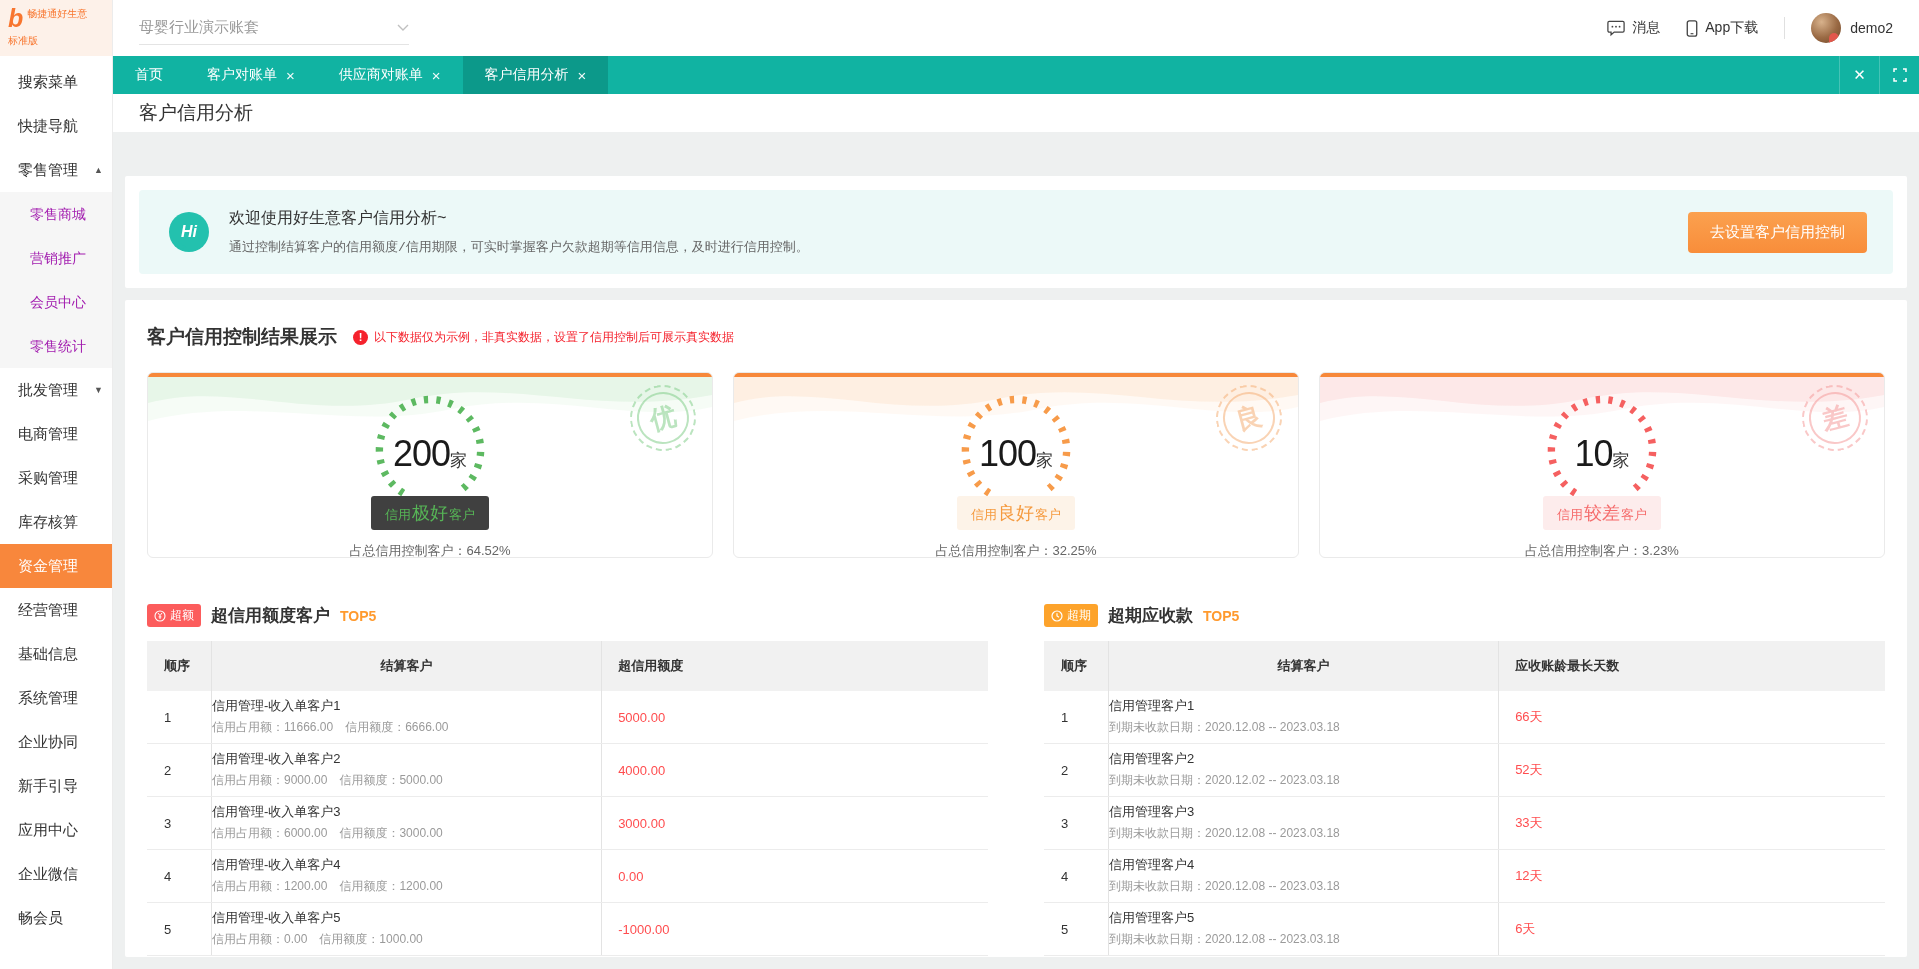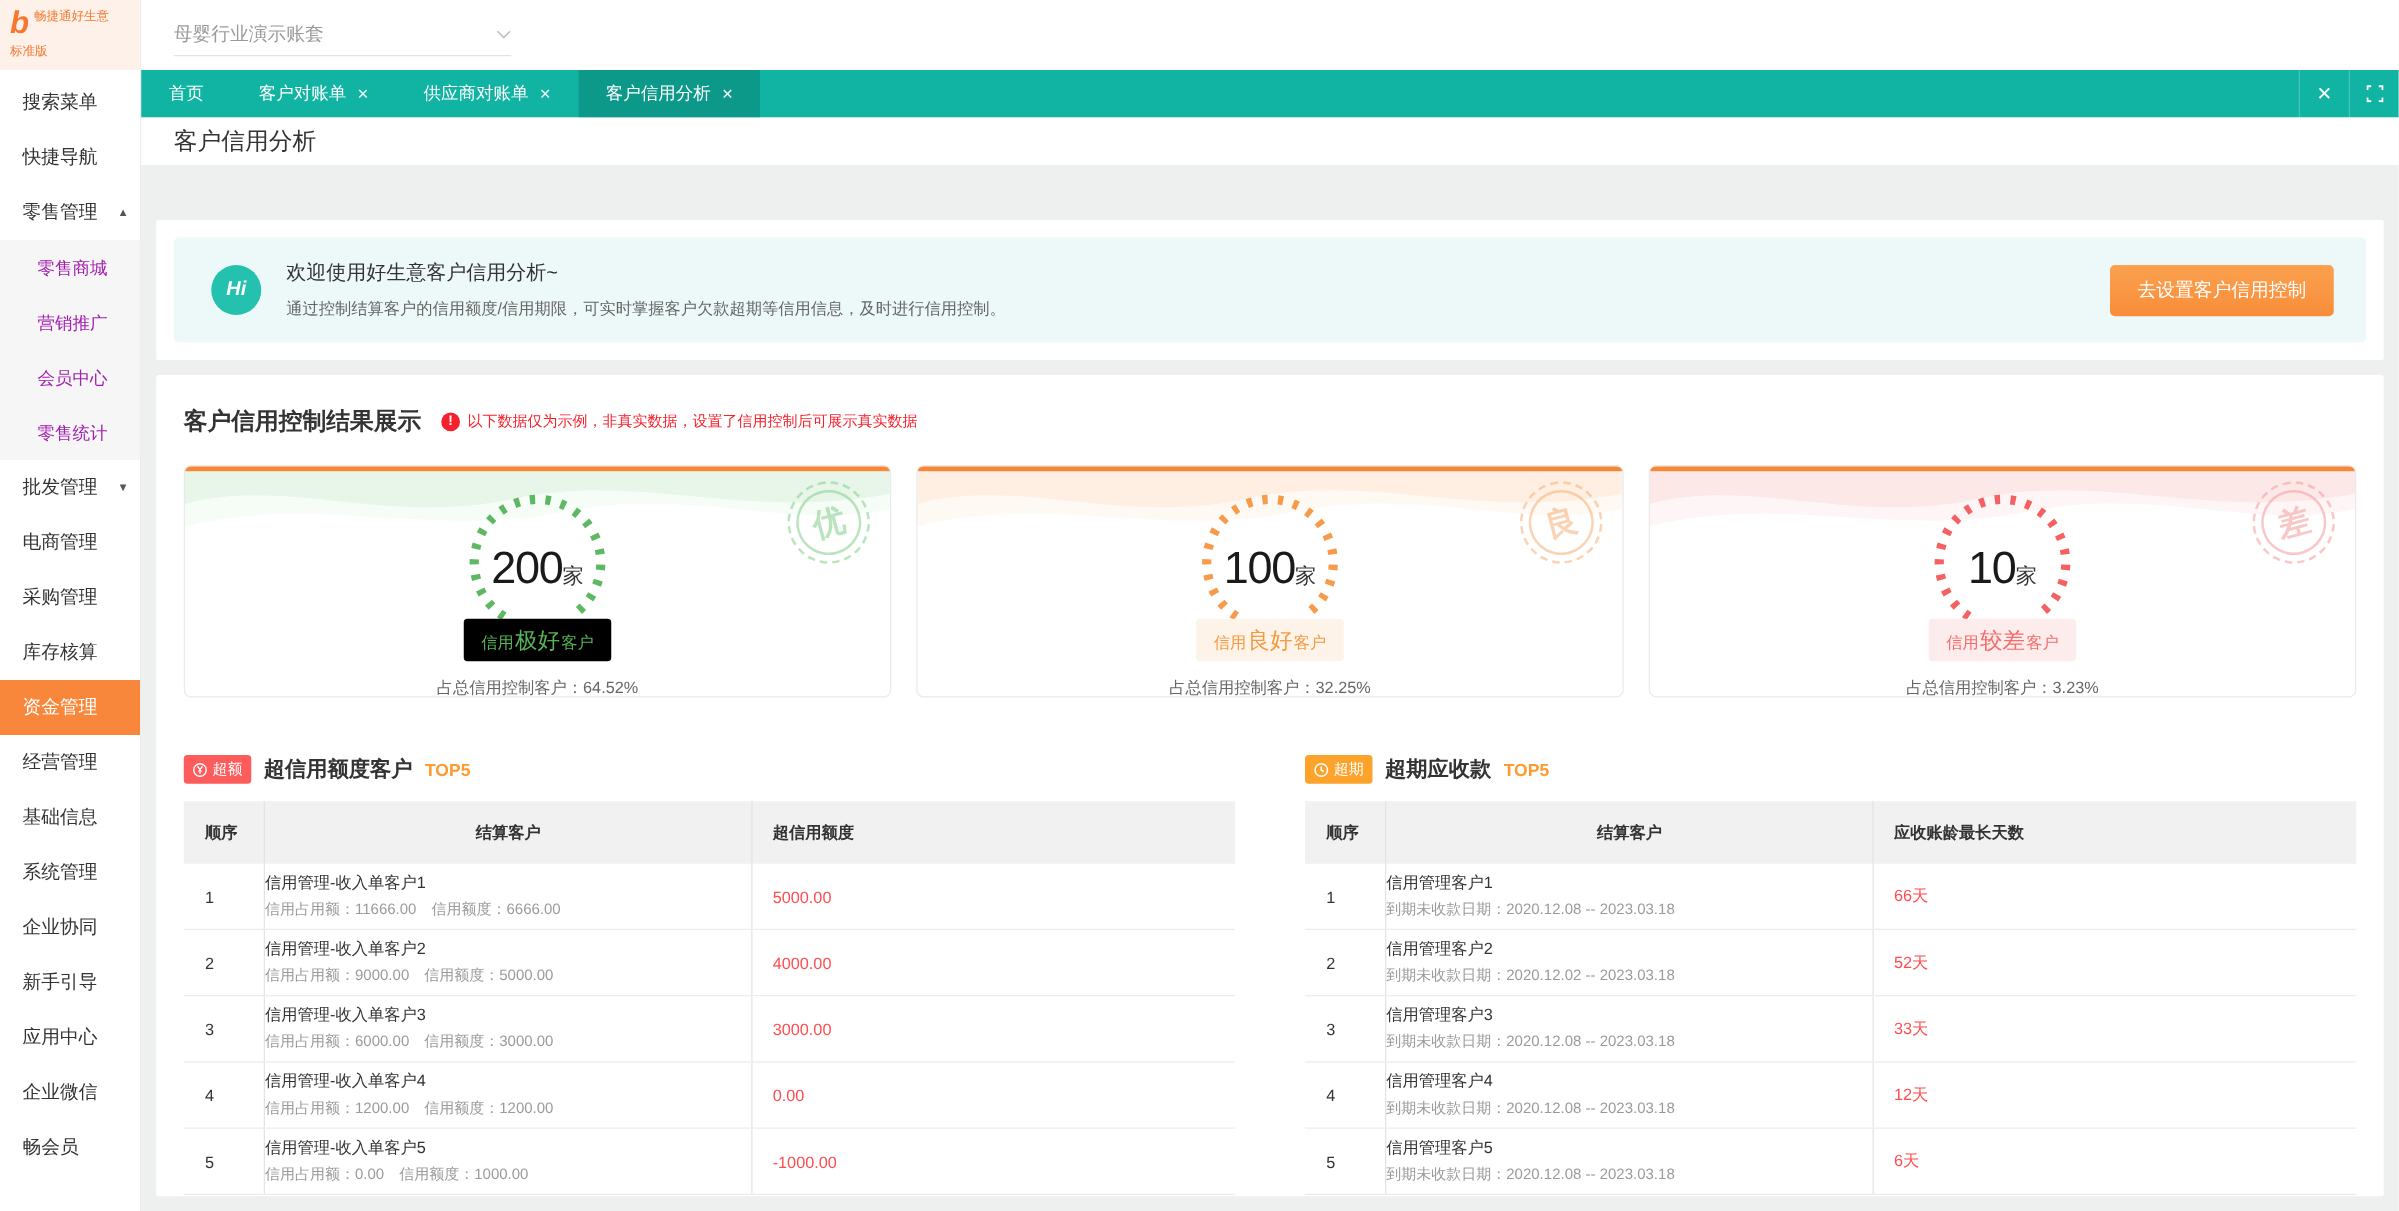--- a/index.html
+++ b/index.html
@@ -52,21 +52,21 @@
 
   
   .content { flex:1; padding:12px; display:flex; flex-direction:column; gap:12px; min-height:0; }
   .panel { background:#fff; border-radius:2px; }
 
   
   .banner-panel { padding:14px; flex-shrink:0;margin-top:32px; }
   .banner { background:#ecf9f8; border-radius:4px; height:84px; display:flex; align-items:center; padding:0 12px 0 30px; }
   .hi-bubble { width:40px; height:40px; border-radius:50%; background:#23c1ae; color:#fff; font-weight:bold; font-style:italic; font-size:16px; display:flex; align-items:center; justify-content:center; position:relative; margin-right:20px; flex-shrink:0; }
   .hi-bubble::after { content:""; position:absolute; left:3px; bottom:-3px; border:6px solid transparent; border-top-color:#23c1ae; transform:rotate(35deg); }
-  .banner-text { flex:1; min-width:0; }
+  .banner-text { flex:1; min-width:0;font-family:Liberation Mono, monospace; }
   .b-title { font-size:16px; color:#333; margin-bottom:9px; }
   .b-sub { font-size:13px; color:#666; }
   .banner-btn { background:linear-gradient(180deg,#fba14f,#f88d3a); border:none; color:#fff; font-size:15px; padding:11px 22px; border-radius:4px; margin-right:14px; cursor:pointer; font-family:inherit; flex-shrink:0; }
 
   
   .results-panel { flex:1; padding:24px 22px 0 22px; min-height:0; }
   .section-head { display:flex; align-items:center; gap:16px; }
   .section-head h2 { margin:0; font-size:19px; font-weight:600; color:#333; }
   .note { display:flex; align-items:center; gap:6px; color:#f5222d; font-size:12px; }
   .note-icon { width:15px; height:15px; border-radius:50%; background:#f5222d; color:#fff; font-size:11px; font-weight:bold; display:flex; align-items:center; justify-content:center; flex-shrink:0; }
@@ -82,21 +82,21 @@
   .g-unit { font-size:17px; color:#333; margin-top:12px; }
   .cbadge { display:inline-block; position:relative; margin-top:-16px; padding:5px 14px; border-radius:3px; font-size:13px; }
   .cbadge .em { font-size:18px; margin:0 1px; }
   .share { margin-top:12px; font-size:13px; color:#666; }
   .stamp { position:absolute; top:12px; right:16px; width:66px; height:66px; border:2.5px dashed currentColor; border-radius:50%; transform:rotate(-15deg); opacity:.55; display:flex; align-items:center; justify-content:center; }
   .stamp-inner { width:52px; height:52px; border:2px solid currentColor; border-radius:50%; display:flex; align-items:center; justify-content:center; font-size:26px; font-weight:bold; }
 
   .t-green  { }
   .t-green .gauge  { color:#5db961; }
   .t-green .waves  { color:#7ecf85; }
-  .t-green .cbadge { background:#000000; color:#56b456; }
+  .t-green .cbadge { background:#404040; color:#56b456; }
   .t-green .stamp  { color:#83ce8b; }
   .t-orange .gauge  { color:#f79b4a; }
   .t-orange .waves  { color:#f8ab63; }
   .t-orange .cbadge { background:#fdf3e8; color:#f59a3f; }
   .t-orange .stamp  { color:#f5b078; }
   .t-red .gauge  { color:#f56060; }
   .t-red .waves  { color:#f58383; }
   .t-red .cbadge { background:#fdecec; color:#f56c6c; }
   .t-red .stamp  { color:#f59b9b; }
 
@@ -161,20 +161,43 @@
 
   <div class="main">
 
     <header class="topbar">
       <div class="account-select">
         <span>母婴行业演示账套</span>
         <svg viewBox="0 0 12 7" width="12" height="7">
             <path d="M1 1l5 5 5-5" fill="none" stroke="#c0c0c0" stroke-width="1.4"></path>
           </svg>
       </div>
+      <div class="topbar-right">
+        <div class="top-item">
+          <svg viewBox="0 0 20 18" width="18" height="17">
+              <path d="M2.5 1h15A1.5 1.5 0 0 1 19 2.5v9a1.5 1.5 0 0 1-1.5 1.5H8l-3.5 3v-3H2.5A1.5 1.5 0 0 1 1 11.5v-9A1.5 1.5 0 0 1 2.5 1z" fill="none" stroke="#444" stroke-width="1.4"></path>
+              <circle cx="6" cy="7" r="1" fill="#444"></circle>
+              <circle cx="10" cy="7" r="1" fill="#444"></circle>
+              <circle cx="14" cy="7" r="1" fill="#444"></circle>
+            </svg>
+          <span>消息</span>
+        </div>
+        <div class="top-item">
+          <svg viewBox="0 0 12 18" width="12" height="17">
+              <rect x="1" y="1" width="10" height="16" rx="2" fill="none" stroke="#444" stroke-width="1.4"></rect>
+              <line x1="4.5" y1="14.5" x2="7.5" y2="14.5" stroke="#444" stroke-width="1.2"></line>
+            </svg>
+          <span>App下载</span>
+        </div>
+        <div class="v-divider"></div>
+        <div class="user">
+          <span class="avatar"></span>
+          <span>demo2</span>
+        </div>
+      </div>
     </header>
 
     <div class="tabbar">
       <div class="tab">
         <span>首页</span>
       </div>
       <div class="tab">
         <span>客户对账单</span>
         <span class="tab-close">×</span>
       </div>

